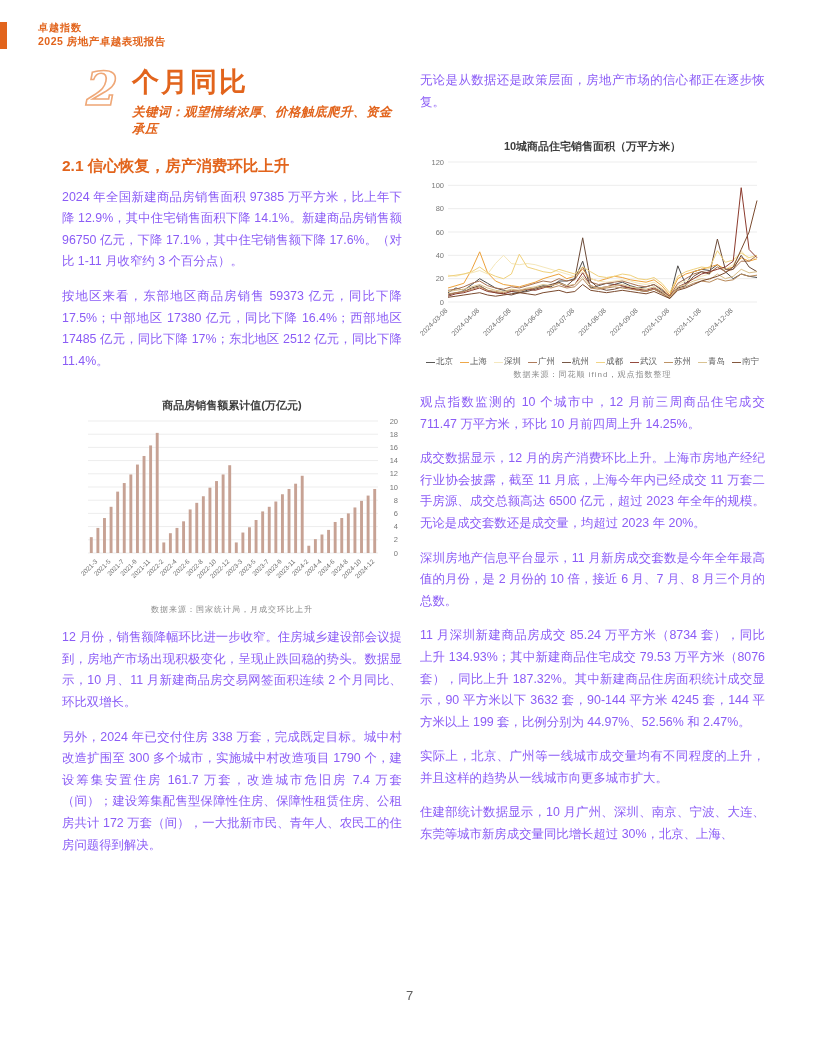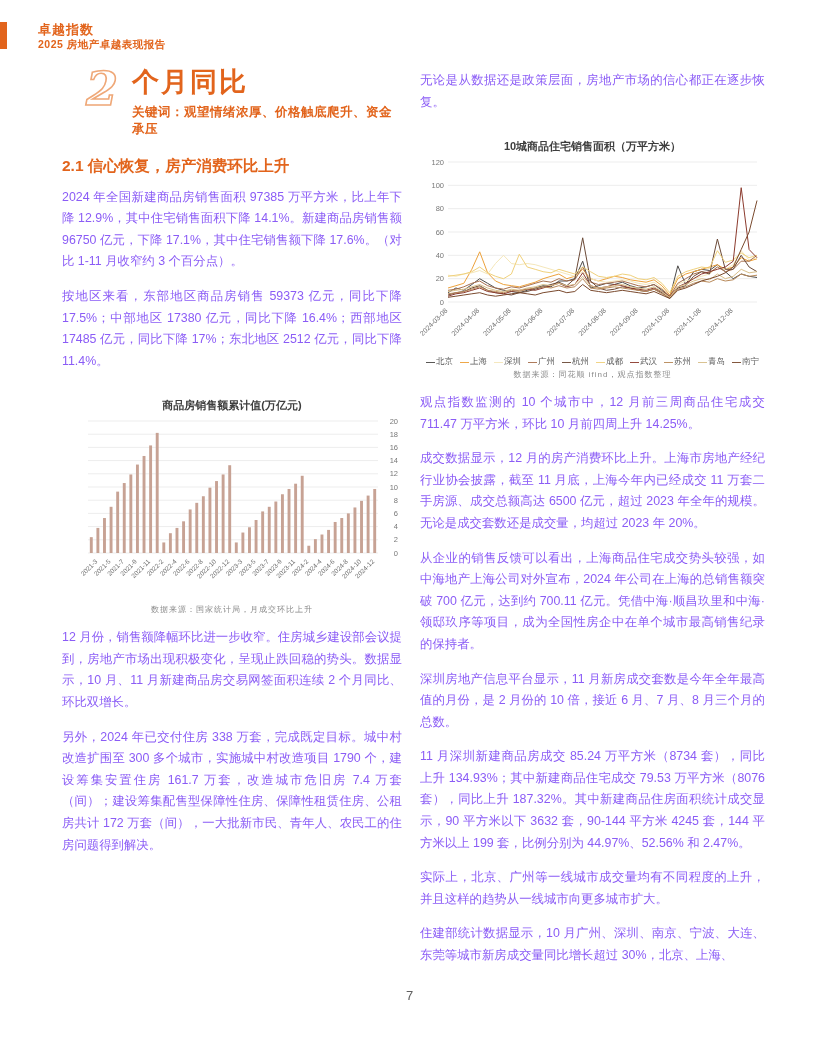--- a/index.html
+++ b/index.html
@@ -4,33 +4,33 @@
 <style>
   * { box-sizing: border-box; margin: 0; padding: 0; }
   html,body { background:#ffffff; }
   body { font-family:"Liberation Sans","DejaVu Sans",sans-serif; color:#4a4a4a; }
   .page { position:relative; width:819px; height:1043px; background:#fff; overflow:hidden; }
 
   
   .brand { position:absolute; top:22px; left:0; display:flex; align-items:flex-start; }
   .brand-bar { width:7px; height:27px; background:#e2641c; }
   .brand-text { margin-left:31px; color:#e2641c; font-weight:bold; line-height:1.25; }
-  .brand-line1 { font-size:13px; letter-spacing:1px; }
+  .brand-line1 { font-size:10px; letter-spacing:1px; }
   .brand-line2 { font-size:10.5px; letter-spacing:0.5px; }
 
   .columns { position:absolute; top:64px; left:62px; right:58px; display:flex; gap:18px; }
   .col { width:50%; }
 
   
   .section-head { display:flex; align-items:flex-start; margin:4px 0 18px 24px; }
   .sec-num { font-size:46px; line-height:0.95; font-weight:bold; font-style:italic;
              color:#ffffff; -webkit-text-stroke:1.6px #efa878; margin-right:14px;
              font-family:"DejaVu Serif","Liberation Serif",serif; }
   .sec-title { color:#e2641c; font-size:27px; font-weight:bold; letter-spacing:2px; line-height:1.1; }
-  .sec-keywords { color:#e2641c; font-size:12.5px; font-weight:bold; margin-top:6px; letter-spacing:0.5px; }
+  .sec-keywords { color:#e2641c; font-size:12.5px; font-weight:bold; margin-top:6px; letter-spacing:0.5px;font-style:italic; }
 
   .subsection-title { color:#e2641c; font-size:15.5px; font-weight:bold; margin:14px 0 10px; }
 
   p.body { font-size:12.4px; line-height:1.74; text-align:justify; margin:0 0 13px; color:#8b5cf6; }
 
   
   .figure { margin:4px 0 12px; }
   .chart-title { text-align:center; font-size:11px; font-weight:bold; color:#3d3d3d; margin-bottom:2px;margin-top:26px; }
   .chart-canvas svg { display:block; }
   .chart-source { text-align:center; font-size:8px; color:#8a8a8a; margin-top:1px; letter-spacing:1px; }
@@ -255,21 +255,20 @@
             <span class="legend-item">
               <span class="legend-dash" style="color: rgb(122, 74, 46);">—</span>
               <span>南宁</span>
             </span>
           </div>
         <div class="chart-source">数据来源：同花顺 ifind，观点指数整理</div>
       </div>
 
       <p class="body">观点指数监测的 10 个城市中，12 月前三周商品住宅成交 711.47 万平方米，环比 10 月前四周上升 14.25%。</p>
       <p class="body">成交数据显示，12 月的房产消费环比上升。上海市房地产经纪行业协会披露，截至 11 月底，上海今年内已经成交 11 万套二手房源、成交总额高达 6500 亿元，超过 2023 年全年的规模。无论是成交套数还是成交量，均超过 2023 年 20%。</p>
-      <p class="body">从企业的销售反馈可以看出，上海商品住宅成交势头较强，如中海地产上海公司对外宣布，2024 年公司在上海的总销售额突破 700 亿元，达到约 700.11 亿元。凭借中海·顺昌玖里和中海·领邸玖序等项目，成为全国性房企中在单个城市最高销售纪录的保持者。</p>
       <p class="body">深圳房地产信息平台显示，11 月新房成交套数是今年全年最高值的月份，是 2 月份的 10 倍，接近 6 月、7 月、8 月三个月的总数。</p>
       <p class="body">11 月深圳新建商品房成交 85.24 万平方米（8734 套），同比上升 134.93%；其中新建商品住宅成交 79.53 万平方米（8076 套），同比上升 187.32%。其中新建商品住房面积统计成交显示，90 平方米以下 3632 套，90-144 平方米 4245 套，144 平方米以上 199 套，比例分别为 44.97%、52.56% 和 2.47%。</p>
       <p class="body">实际上，北京、广州等一线城市成交量均有不同程度的上升，并且这样的趋势从一线城市向更多城市扩大。</p>
       <p class="body">住建部统计数据显示，10 月广州、深圳、南京、宁波、大连、东莞等城市新房成交量同比增长超过 30%，北京、上海、</p>
     </div>
 
   </div>
 
   <div class="page-number">7</div>
 </div>

